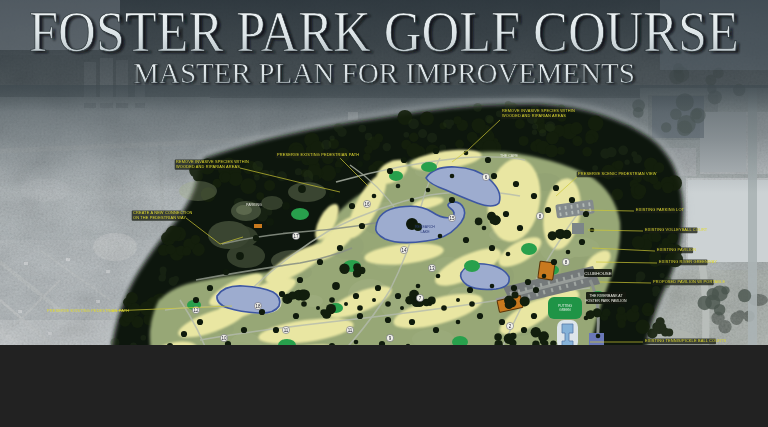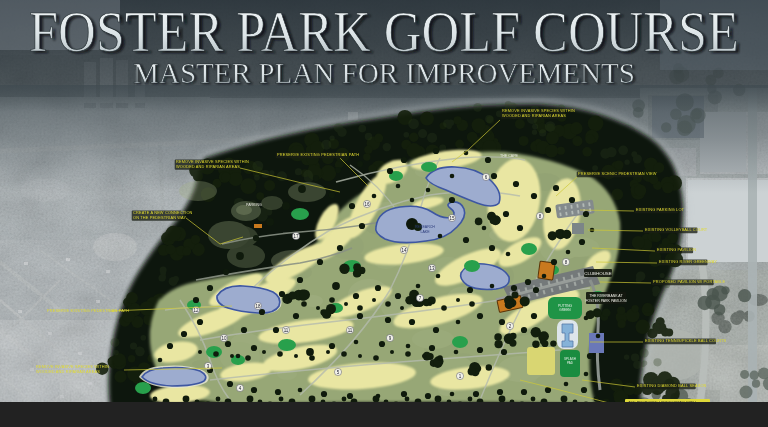--- a/index.html
+++ b/index.html
@@ -1,16 +1,16 @@
 <!DOCTYPE html>
 <html><head>
 <meta charset="utf-8">
 <style>
   html,body { margin:0; padding:0; background:#222; }
-  #stage { position:relative; width:768px; height:402px; overflow:hidden; }
+  #stage { position:relative; width:768px; height:345px; overflow:hidden; }
 </style>
 </head>
 <body>
 <div id="stage">
 <svg width="768" height="427" viewBox="0 0 768 427">
 <defs>
   <filter id="grain" x="0" y="0" width="100%" height="100%">
     <feTurbulence type="fractalNoise" baseFrequency="0.5" numOctaves="2" seed="7" stitchTiles="stitch"></feTurbulence>
     <feColorMatrix type="saturate" values="0"></feColorMatrix>
     <feComponentTransfer>

